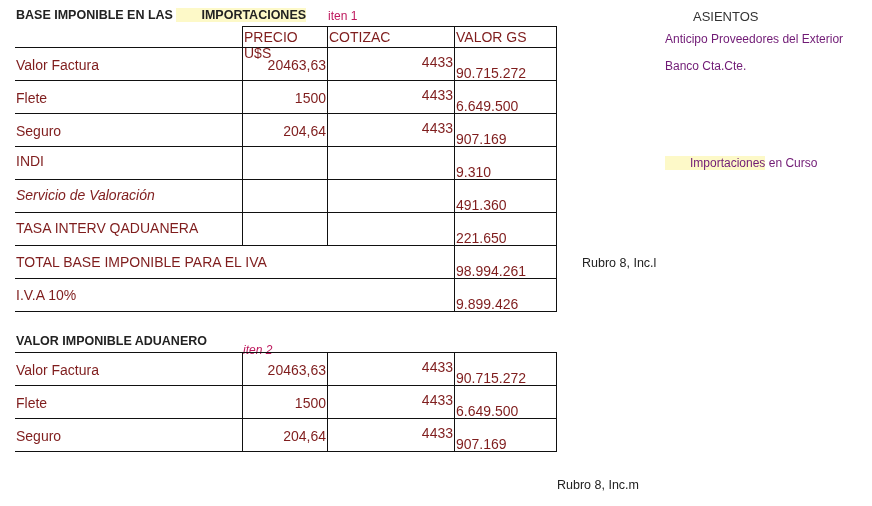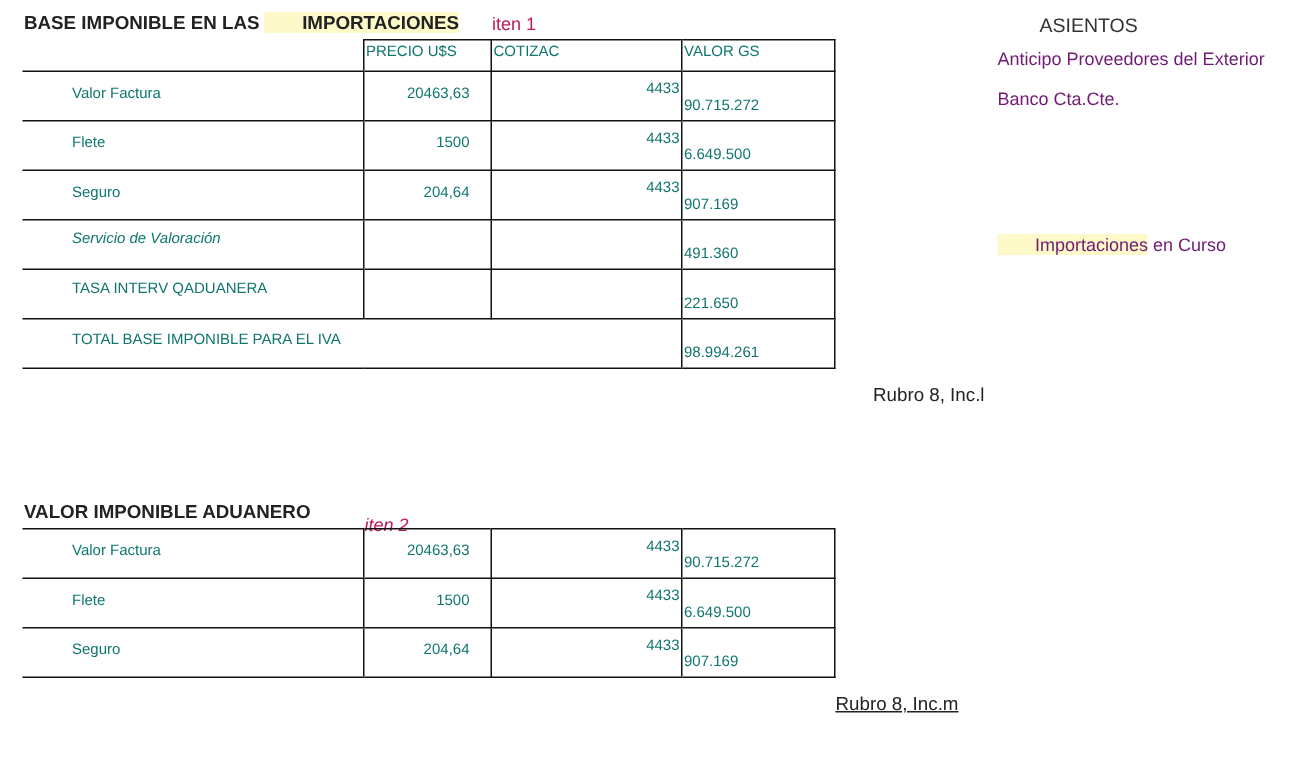--- a/index.html
+++ b/index.html
@@ -4,30 +4,30 @@
 <style>
   html, body { margin:0; padding:0; background:#ffffff; }
   body { width:872px; height:506px; position:relative; overflow:hidden;
          font-family:"Liberation Sans", sans-serif; color:#222; font-size:12px; }
   .abs { position:absolute; white-space:nowrap; }
   .title { font-weight:bold; font-size:12.5px; color:#222; }
   .hl { background:#fdf9c8;padding-left:25px; }
   .item { font-size:12px; color:#be185d; }
   table.grid { position:absolute; border-collapse:collapse; table-layout:fixed; }
   table.grid td { padding:0; height:32px; border-bottom:1px solid #111; vertical-align:middle;
-                  font-size:10px; color:#0f766e; overflow:visible; position:relative; }
+                  font-size:14px; color:#7f1d1d; overflow:visible; position:relative; }
   td.lbl { padding-left:1px !important; width:226px; }
   td.usd { width:84px; border-left:1px solid #111; border-right:1px solid #111; text-align:right; }
   td.cot { width:126px; text-align:right; }
   td.gs { width:101px; border-left:1px solid #111; border-right:1px solid #111;margin-left:28px; }
   td.span3 { }
   .cot-val { position:absolute; right:1px; top:6px; }
   .gs-val { position:absolute; left:1px; top:17px; }
-  .lbl-txt { position:absolute; left:1px; top:9px;margin-left:32px; }
-  .usd-val { position:absolute; right:14px; top:9px; }
+  .lbl-txt { position:absolute; left:1px; top:9px; }
+  .usd-val { position:absolute; right:1px; top:9px; }
   tr.hdr td { height:20px; }
   tr.hdr td.nob { border-bottom:1px solid #111; }
   tr.hdr td.usd, tr.hdr td.cot, tr.hdr td.gs { border-top:1px solid #111; text-align:left; }
   .hdr-txt { position:absolute; left:1px; top:2px; }
   .side { font-family:Liberation Sans, sans-serif; font-size:12px; color:#701a75; }
   .side-head { font-family:"Liberation Sans", sans-serif; font-size:13px; color:#333; }
   .rubro { font-size:12.5px; color:#222; }
 </style>
 </head>
 <body>
@@ -88,20 +88,34 @@
         </td>
     <td class="cot">
           <span class="cot-val">4433</span>
         </td>
     <td class="gs">
           <span class="gs-val">907.169</span>
         </td>
   </tr>
   <tr>
     <td class="lbl">
+          <span class="lbl-txt" style="top:6px;">INDI</span>
+        </td>
+    <td class="usd">
+          <span class="usd-val"></span>
+        </td>
+    <td class="cot">
+          <span class="cot-val"></span>
+        </td>
+    <td class="gs">
+          <span class="gs-val">9.310</span>
+        </td>
+  </tr>
+  <tr>
+    <td class="lbl">
           <span class="lbl-txt" style="top:7px;font-style:italic;">Servicio de Valoración</span>
         </td>
     <td class="usd">
           <span class="usd-val"></span>
         </td>
     <td class="cot">
           <span class="cot-val"></span>
         </td>
     <td class="gs">
           <span class="gs-val">491.360</span>
@@ -120,20 +134,28 @@
     <td class="gs">
           <span class="gs-val">221.650</span>
         </td>
   </tr>
   <tr>
     <td colspan="3" class="span3">
           <span class="lbl-txt" style="top:8px;">TOTAL BASE IMPONIBLE PARA EL  IVA</span>
         </td>
     <td class="gs">
           <span class="gs-val">98.994.261</span>
+        </td>
+  </tr>
+  <tr>
+    <td colspan="3" class="span3">
+          <span class="lbl-txt" style="top:8px;">I.V.A 10%</span>
+        </td>
+    <td class="gs">
+          <span class="gs-val">9.899.426</span>
         </td>
   </tr>
 </tbody>
   </table>
 <div class="abs rubro" style="left:582px; top:256px;">Rubro 8, Inc.l</div>
 
 <div class="abs title" style="left:16px; top:334px;">VALOR IMPONIBLE ADUANERO</div>
 <div class="abs item" style="left:243px; top:343px;font-style:italic;">iten 2</div>
 
 <table class="grid" style="left:15px; top:352px; border-top:1px solid #111;">
@@ -175,18 +197,18 @@
         </td>
     <td class="cot">
           <span class="cot-val">4433</span>
         </td>
     <td class="gs">
           <span class="gs-val">907.169</span>
         </td>
   </tr>
 </tbody>
   </table>
-<div class="abs rubro" style="left:557px; top:462px;text-decoration:underline;">Rubro 8, Inc.m</div>
+<div class="abs rubro" style="left:557px; top:478px;">Rubro 8, Inc.m</div>
 
 <div class="abs side-head" style="left:665px; top:9px;margin-left:28px;">ASIENTOS</div>
 <div class="abs side" style="left:665px; top:32px;">Anticipo Proveedores del Exterior</div>
 <div class="abs side" style="left:665px; top:59px;">Banco Cta.Cte.</div>
 <div class="abs side" style="left:665px; top:156px;"><span class="hl">Importaciones</span><span> en Curso</span></div>
 
 </body></html>

